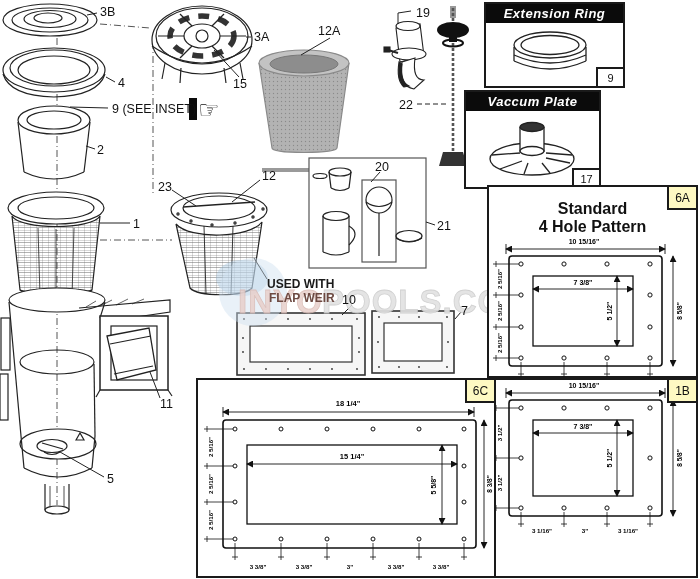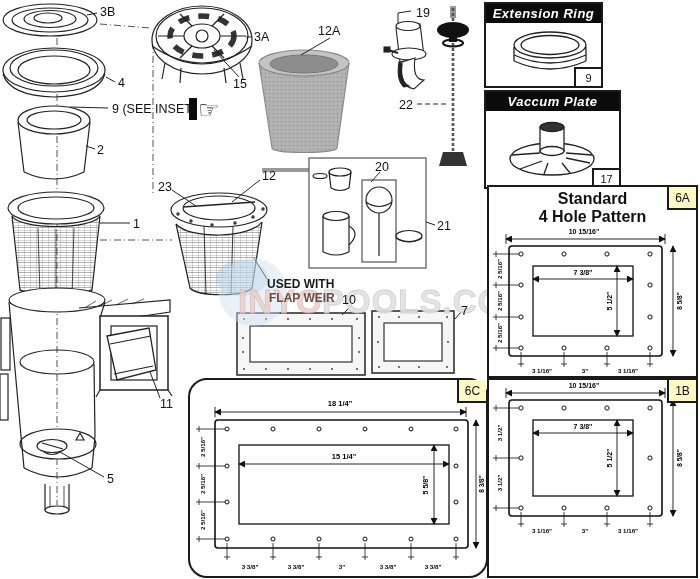--- a/index.html
+++ b/index.html
@@ -8,21 +8,21 @@
   svg text{font-family:"Liberation Sans",sans-serif;}
   .panel{position:absolute;border:2px solid #1a1a1a;background:#fff;box-sizing:border-box;}
   .titlebar{height:19px;background:#0b0b0b;color:#fff;font-weight:bold;font-style:italic;
             font-size:13px;display:flex;align-items:center;justify-content:center;letter-spacing:.5px;}
   .partno{position:absolute;right:0;bottom:0;width:25px;height:17px;border-left:2px solid #1a1a1a;
           border-top:2px solid #1a1a1a;background:#fff;display:flex;align-items:center;
           justify-content:center;font-size:11px;}
   .refbox{position:absolute;top:0;right:0;width:27px;height:21px;border-left:2px solid #1a1a1a;
           border-bottom:2px solid #1a1a1a;background:#fef9c3;display:flex;align-items:center;
           justify-content:center;font-size:12px;}
-  .ptitle{margin-top:3px;text-align:center;font-weight:bold;font-size:16px;line-height:18px;}
+  .ptitle{margin-top:13px;text-align:center;font-weight:bold;font-size:16px;line-height:18px;}
   .absvg{position:absolute;left:0;}
 </style>
 </head>
 <body>
 
 <div class="page">
 
   <svg class="absvg" width="700" height="579" viewBox="0 0 700 579" style="top:0;">
     <defs>
       <pattern id="mesh" width="6" height="5" patternUnits="userSpaceOnUse">
@@ -276,36 +276,36 @@
       <text x="437" y="230">21</text>
       <text x="160" y="408">11</text>
       <text x="107" y="483">5</text>
       <text x="342" y="304">10</text>
       <text x="461" y="315">7</text>
     </g>
     <text x="267" y="288" font-size="12" font-weight="bold" fill="#1a1a1a">USED WITH</text>
     <text x="269" y="302" font-size="12" font-weight="bold" fill="#6d4a42">FLAP WEIR</text>
   </svg>
 
-  <div class="panel" style="left:484px;top:2px;width:119px;height:86px;">
+  <div class="panel" style="left:484px;top:2px;width:141px;height:86px;">
     <div class="titlebar">Extension Ring</div>
     <svg width="133" height="60" viewBox="0 0 133 60">
       <g fill="#fff" stroke="#222" stroke-width="1.3">
         <ellipse cx="64" cy="22" rx="36" ry="13"></ellipse>
         <ellipse cx="64" cy="22" rx="29" ry="9.5"></ellipse>
         <line x1="28" y1="24" x2="28" y2="38"></line>
         <line x1="100" y1="24" x2="100" y2="38"></line>
         <path d="M28,38 Q64,54 100,38" fill="none"></path>
         <path d="M28,32 Q64,48 100,32" fill="none"></path>
       </g>
     </svg>
     <div class="partno">9</div>
   </div>
 
-  <div class="panel" style="left:484px;top:90px;width:137px;height:99px;">
+  <div class="panel" style="left:464px;top:90px;width:137px;height:99px;">
     <div class="titlebar">Vaccum Plate</div>
     <svg width="133" height="74" viewBox="0 0 133 74">
       <g fill="#fff" stroke="#222" stroke-width="1.3">
         <ellipse cx="66" cy="48" rx="42" ry="16"></ellipse>
         <line x1="26" y1="44" x2="54" y2="42"></line>
           <line x1="34" y1="58" x2="56" y2="50"></line>
         <line x1="58" y1="63" x2="62" y2="52"></line>
           <line x1="84" y1="62" x2="76" y2="52"></line>
         <line x1="104" y1="52" x2="80" y2="47"></line>
           <line x1="106" y1="44" x2="80" y2="42"></line>
@@ -439,21 +439,21 @@
           <line x1="72" y1="144" x2="78" y2="144"></line>
         <line x1="115" y1="144" x2="121" y2="144"></line>
           <line x1="158" y1="144" x2="164" y2="144"></line>
       </g>
       <text x="53" y="153" font-size="6.2" font-weight="bold" text-anchor="middle">3 1/16"</text>
       <text x="96" y="153" font-size="6.2" font-weight="bold" text-anchor="middle">3"</text>
       <text x="139" y="153" font-size="6.2" font-weight="bold" text-anchor="middle">3 1/16"</text>
     </svg>
   </div>
 
-  <div class="panel" style="left:188px;top:378px;width:300px;height:200px;border-radius:19px;">
+  <div class="panel" style="left:196px;top:378px;width:300px;height:200px;">
     <div class="refbox">6C</div>
     <svg width="296" height="196" viewBox="0 0 296 196" style="display:block;">
       <defs>
         <marker id="arrC" viewBox="0 0 8 8" refX="7" refY="4" markerWidth="7" markerHeight="7" orient="auto-start-reverse" markerUnits="userSpaceOnUse">
           <path d="M0,0 L8,4 L0,8 Z" fill="#111"></path>
         </marker>
       </defs>
       <text x="150" y="26" font-size="7.5" font-weight="bold" text-anchor="middle">18 1/4"</text>
       <g stroke="#111" stroke-width="0.9" fill="none">
         <line x1="25" y1="32" x2="276" y2="32" marker-start="url(#arrC)" marker-end="url(#arrC)"></line>

